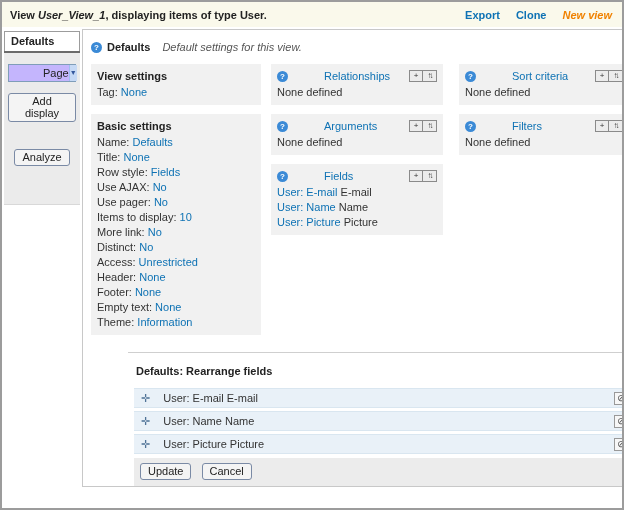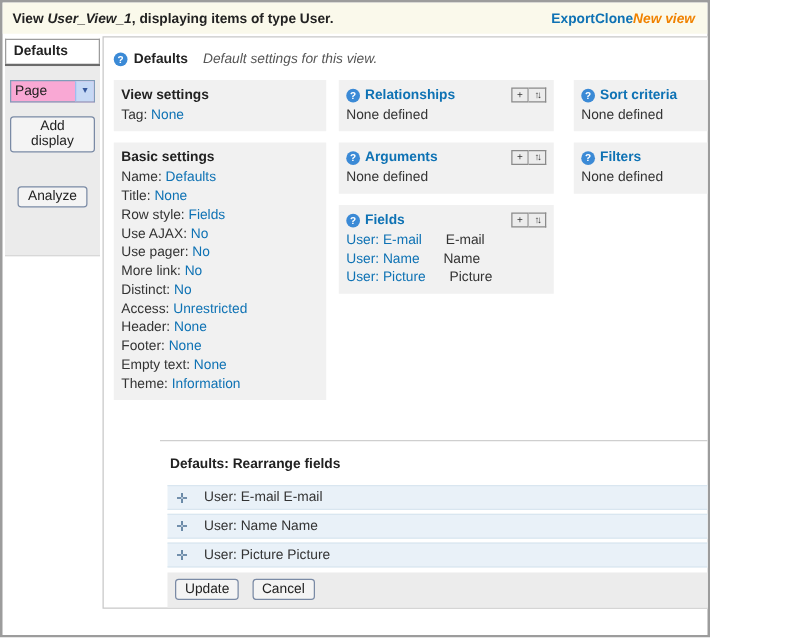--- a/index.html
+++ b/index.html
@@ -2,41 +2,41 @@
 <html><head>
 <meta charset="utf-8">
 <style>
   * { box-sizing: border-box; }
   html, body { margin:0; padding:0; background:#fff; }
   body {
     width:640px; height:510px; overflow:hidden;
     font-family:"Liberation Sans","DejaVu Sans",sans-serif;
     font-size:11px; color:#333;
   }
-  .frame { width:568px; height:510px; border:2px solid #9c9c9c; background:#fff; overflow:hidden; }
+  .frame { width:624px; height:510px; border:2px solid #9c9c9c; background:#fff; overflow:hidden; }
 
   
   .topbar { background:#faf9eb; padding:7px 10px 6px 8px; display:flex; align-items:center; }
   .page-title { font-weight:bold; color:#222; }
   .page-title em { font-style:italic; }
-  .toplinks { margin-left:auto; display:flex; }
+  .toplinks { margin-left:auto; display:flex; gap:16px; }
   .toplink { font-weight:bold; color:#0e72b4; text-decoration:none; cursor:pointer; }
   .toplink.newview { color:#f08200; font-style:italic; }
 
   
   .content { display:flex; align-items:flex-start;border-radius:11px; }
 
   
   .sidebar { width:80px; flex:none; }
   .tab { margin:4px 2px 0; background:#fff; border:1px solid #9c9c9c; border-bottom:none;
          padding:3px 6px 4px; font-weight:bold; color:#222; cursor:pointer; }
   .tab-underline { height:2px; background:#6b6b6b; margin:0 2px; }
   .side-panel { background:#ebebeb; margin:0 2px; padding:11px 4px 38px; border-bottom:1px solid #d8d8d8; }
-  .select { display:flex; width:68px; height:18px; border:1px solid #7f9db9; background:#f9a8d4;
-            align-items:center; cursor:pointer; }
+  .select { display:flex; width:68px; height:18px; border:1px solid #7f9db9; background:#c4b5fd;
+            align-items:center; cursor:pointer;padding-left:31px; }
   .select .val { flex:1; padding-left:3px; color:#222; }
   .select .arrow { width:15px; height:16px; background:#c6d9f5; border-left:1px solid #9ebdf0;
                    color:#35589c; font-size:7px; text-align:center; line-height:16px; }
   .btn { border:1px solid #7a8aa5; border-radius:3px; background:#f4f4f4; padding:1px 7px 2px;
          font-family:inherit; font-size:11px; color:#222; cursor:pointer; }
   .add-display { margin-top:11px; }
   .analyze-wrap { margin-top:27px; text-align:center; }
 
   
   .main { flex:1; border:1px solid #c8c8c8; margin-top:2px; background:#fff; display:flex; flex-direction:column; }
@@ -48,29 +48,29 @@
   .heading-desc { font-style:italic; color:#555; margin-left:12px; }
 
   .cols { display:flex; }
   .col1 { width:170px; flex:none; }
   .col2 { width:172px; flex:none; margin-left:10px; }
   .col3 { width:170px; flex:none; margin-left:16px; }
   .box { background:#f1f1f1; padding:5px 6px; margin-bottom:9px; }
   .box-title-plain { font-weight:bold; color:#222; line-height:14px; margin-bottom:2px; }
   .box-head { display:flex; align-items:center; margin-bottom:2px; }
   .box-head .help-icon { margin-right:4px; }
-  .box-title-link { font-weight:bold; color:#0e72b4; text-decoration:none; line-height:14px; cursor:pointer; }
+  .box-title-link { font-weight:normal; color:#0e72b4; text-decoration:none; line-height:14px; cursor:pointer;margin-left:32px; }
   .mini-wrap { margin-left:auto; display:flex; }
   .mini { width:14px; height:12px; border:1px solid #8a8a8a; background:#ececec; font-size:8px;
           line-height:10px; text-align:center; color:#333; padding:0; cursor:pointer; font-family:inherit; }
   .mini + .mini { border-left:none; letter-spacing:-2px; }
   .setting-row, .field-row, .empty-text { line-height:15px; }
   .setting-label { color:#333;margin-top:12px; }
   a.val-link { color:#0e72b4; text-decoration:none; cursor:pointer; }
-  .field-suffix { color:#333;padding-left:16px; }
+  .field-suffix { color:#333; }
 
   
   .rearrange { border-top:1px solid #cfcfcf; padding:9px 6px 0;margin-left:45px; }
   .rearrange-title { font-weight:bold; color:#222; margin:3px 0 11px; padding-left:2px; }
   .drag-row { display:flex; align-items:center; height:20px; background:#e9f1f8;
               border-top:1px solid #d9e6f0; border-bottom:1px solid #d9e6f0; margin-bottom:3px; padding:0 3px; }
   .drag-handle { color:#4f7396; font-size:11px; margin:0 13px 0 4px; cursor:move; background:none; border:none; padding:0; }
   .row-label { color:#333; }
   .remove-btn { margin-left:auto; width:14px; height:13px; border:1px solid #999; background:#f7f7f7;
                 text-align:center; line-height:11px; font-size:9px; color:#444; padding:0; cursor:pointer; }
@@ -128,20 +128,21 @@
               </div>
             </div>
 
             <div class="box">
               <div class="box-title-plain">Basic settings</div>
               <div class="setting-row"><span class="setting-label">Name:</span> <a class="val-link">Defaults</a></div>
               <div class="setting-row"><span class="setting-label">Title:</span> <a class="val-link">None</a></div>
               <div class="setting-row"><span class="setting-label">Row style:</span> <a class="val-link">Fields</a></div>
               <div class="setting-row"><span class="setting-label">Use AJAX:</span> <a class="val-link">No</a></div>
               <div class="setting-row"><span class="setting-label">Use pager:</span> <a class="val-link">No</a></div>
+              <div class="setting-row"><span class="setting-label">Items to display:</span> <a class="val-link">10</a></div>
               <div class="setting-row"><span class="setting-label">More link:</span> <a class="val-link">No</a></div>
               <div class="setting-row"><span class="setting-label">Distinct:</span> <a class="val-link">No</a></div>
               <div class="setting-row"><span class="setting-label">Access:</span> <a class="val-link">Unrestricted</a></div>
               <div class="setting-row"><span class="setting-label">Header:</span> <a class="val-link">None</a></div>
               <div class="setting-row"><span class="setting-label">Footer:</span> <a class="val-link">None</a></div>
               <div class="setting-row"><span class="setting-label">Empty text:</span> <a class="val-link">None</a></div>
               <div class="setting-row"><span class="setting-label">Theme:</span> <a class="val-link">Information</a></div>
             </div>
           </div>
 

